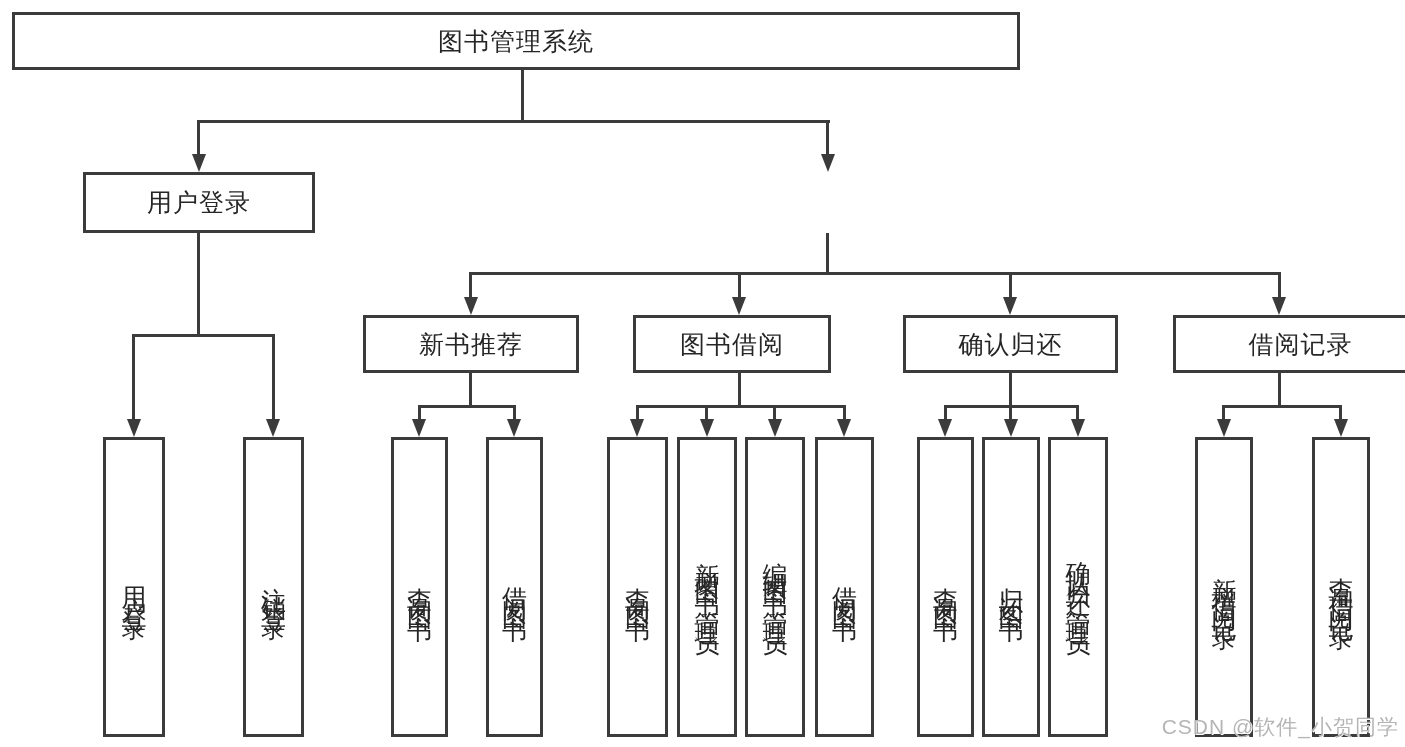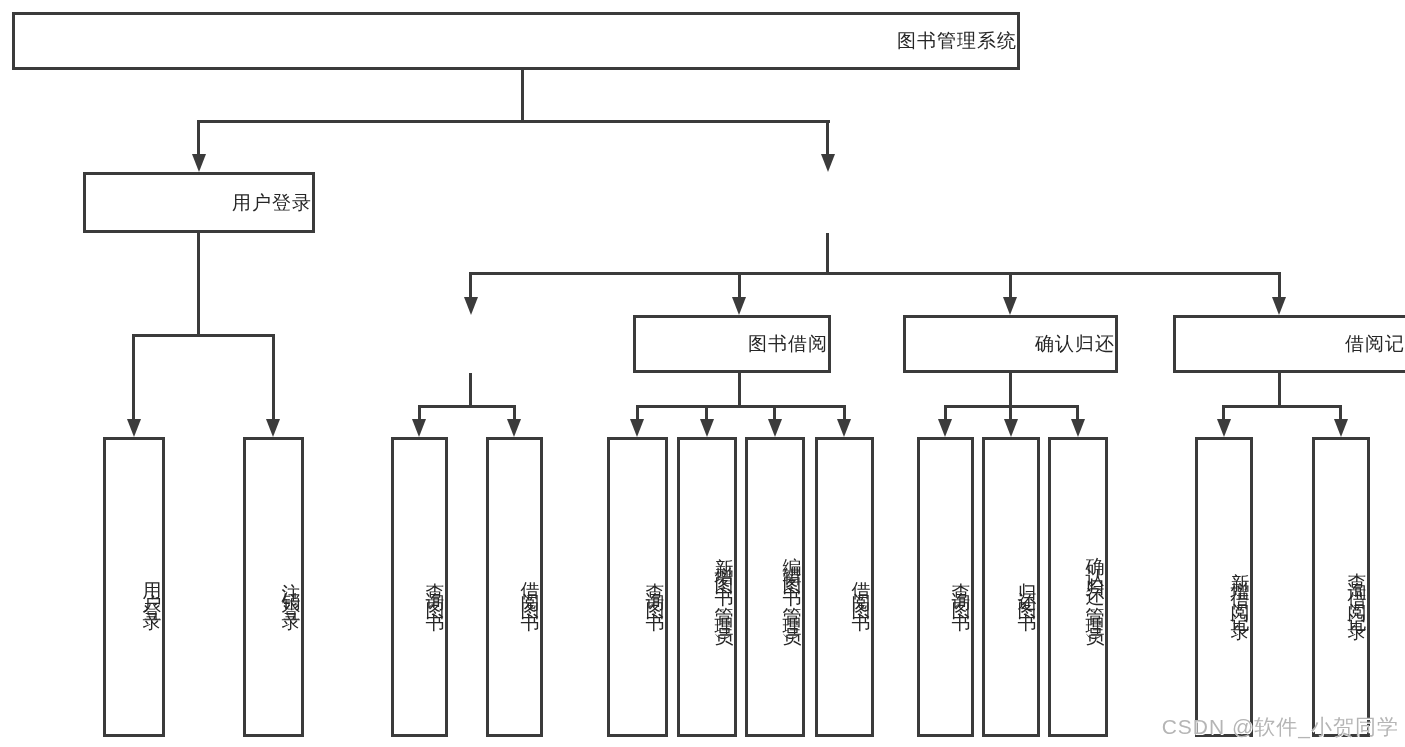--- a/index.html
+++ b/index.html
@@ -5,22 +5,22 @@
   :root{
     --line:#3b3b3b; --border:#3b3b3b; --fill:#ffffff; --text:#262626; --watermark:#b5b5b5;
   }
   html,body{margin:0;padding:0;background:#ffffff;}
   .diagram{
     position:relative;width:1405px;height:747px;background:#ffffff;overflow:hidden;
     font-family:"Liberation Sans", sans-serif;
   }
   .node{
     position:absolute;background:var(--fill);border:3px solid var(--border);
-    box-sizing:border-box;display:flex;align-items:center;justify-content:flex-end;
-    font-size:19px;color:var(--text);letter-spacing:1px;
+    box-sizing:border-box;display:flex;align-items:center;justify-content:center;
+    font-size:25px;color:var(--text);letter-spacing:1px;
   }
   .leaf .lbl{
     writing-mode:vertical-rl;text-orientation:mixed;letter-spacing:10px;line-height:1;
   }
   .vline{position:absolute;width:3px;background:var(--line);}
   .hline{position:absolute;height:3px;background:var(--line);}
   .arrow{
     position:absolute;width:0;height:0;
     border-left:7px solid transparent;border-right:7px solid transparent;
     border-top:18px solid var(--line);
@@ -61,20 +61,23 @@
   <div class="hline" style="left:470px;top:272px;width:810px"></div>
   <div class="vline" style="left:469px;top:272px;height:29px"></div>
   <div class="arrow" style="left:464px;top:297px"></div>
   <div class="vline" style="left:738px;top:272px;height:29px"></div>
   <div class="arrow" style="left:732px;top:297px"></div>
   <div class="vline" style="left:1009px;top:272px;height:29px"></div>
   <div class="arrow" style="left:1003px;top:297px"></div>
   <div class="vline" style="left:1278px;top:272px;height:29px"></div>
   <div class="arrow" style="left:1272px;top:297px"></div>
 
+  <div class="node" style="left:363px;top:315px;width:216px;height:58px">
+    <span class="lbl">新书推荐</span>
+  </div>
   <div class="node" style="left:633px;top:315px;width:198px;height:58px">
     <span class="lbl">图书借阅</span>
   </div>
   <div class="node" style="left:903px;top:315px;width:215px;height:58px">
     <span class="lbl">确认归还</span>
   </div>
   <div class="node" style="left:1173px;top:315px;width:255px;height:58px">
     <span class="lbl">借阅记录</span>
   </div>
 

